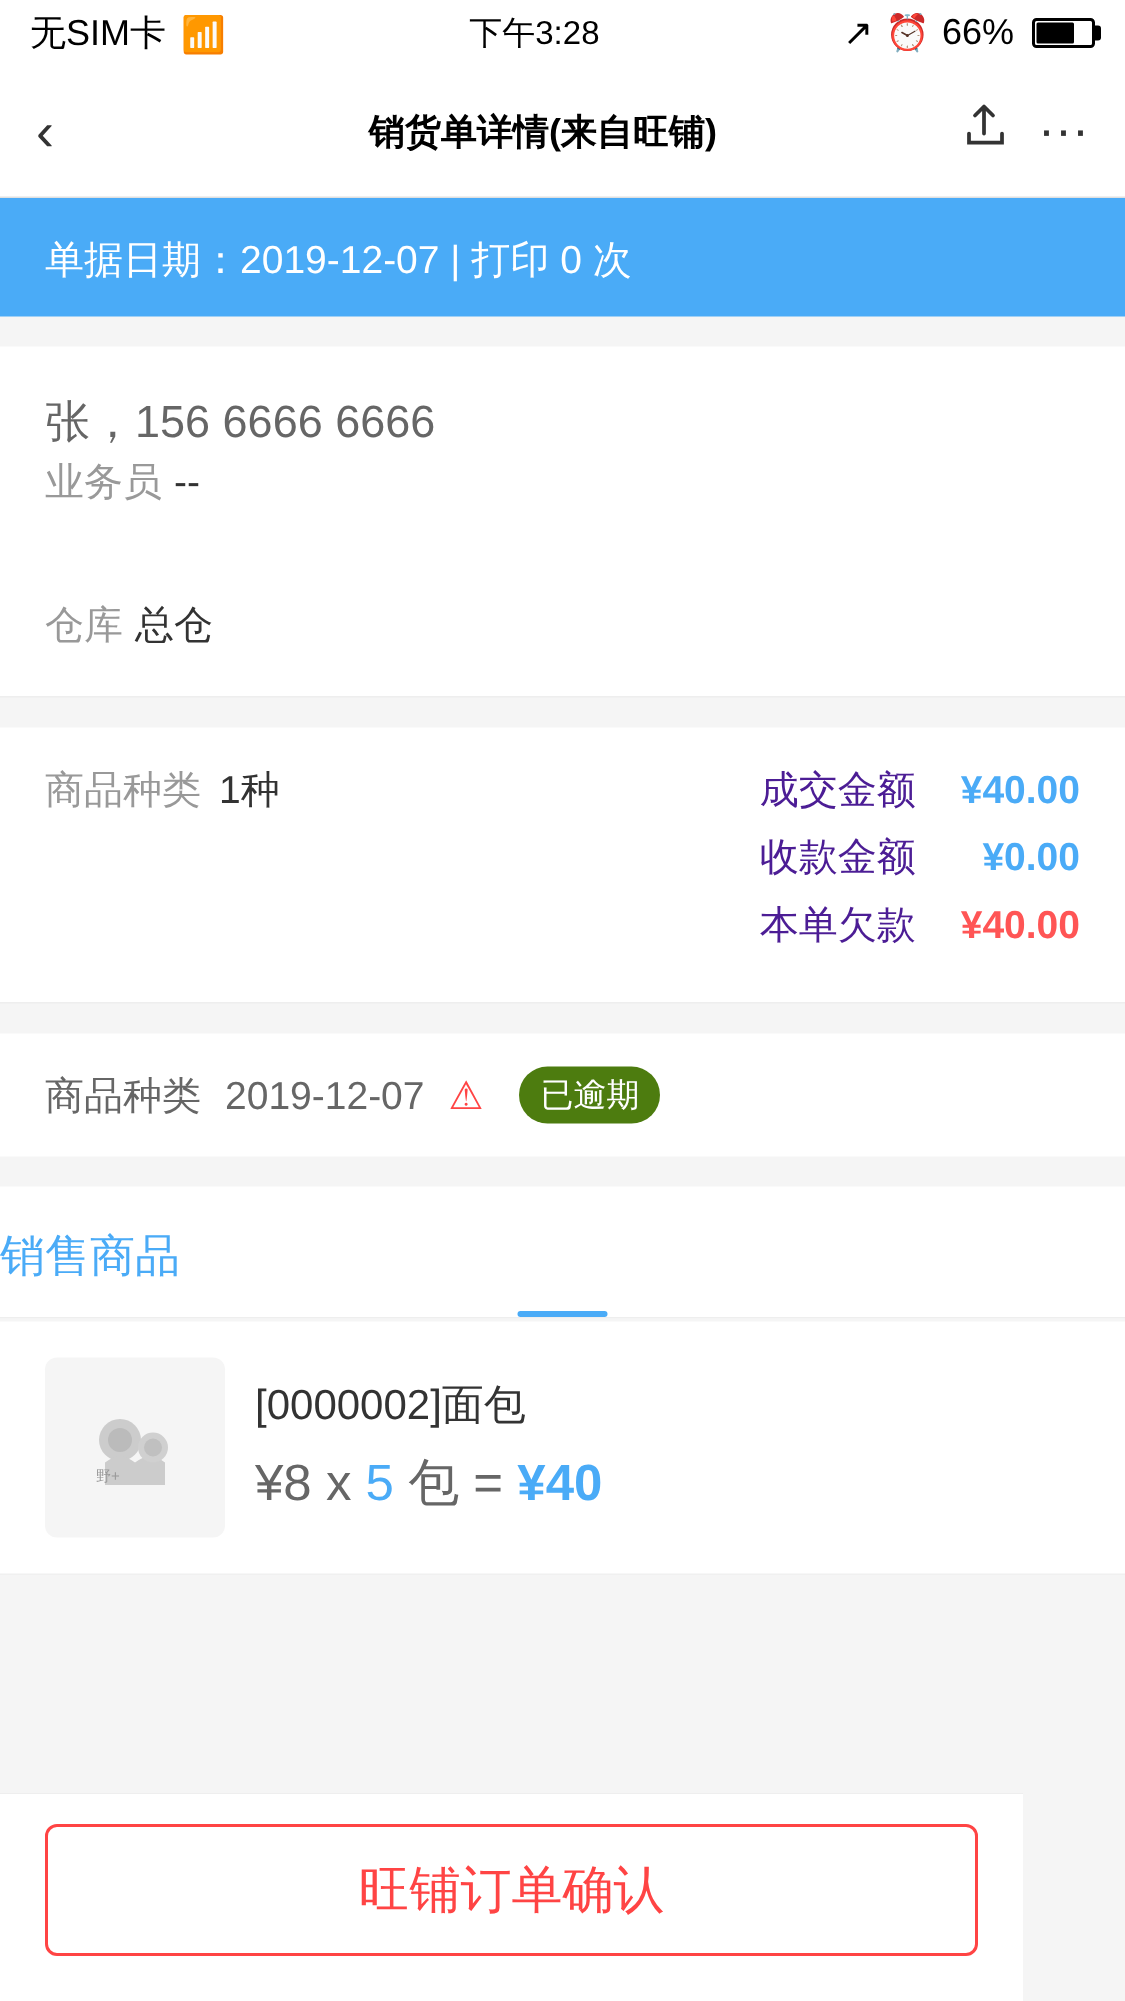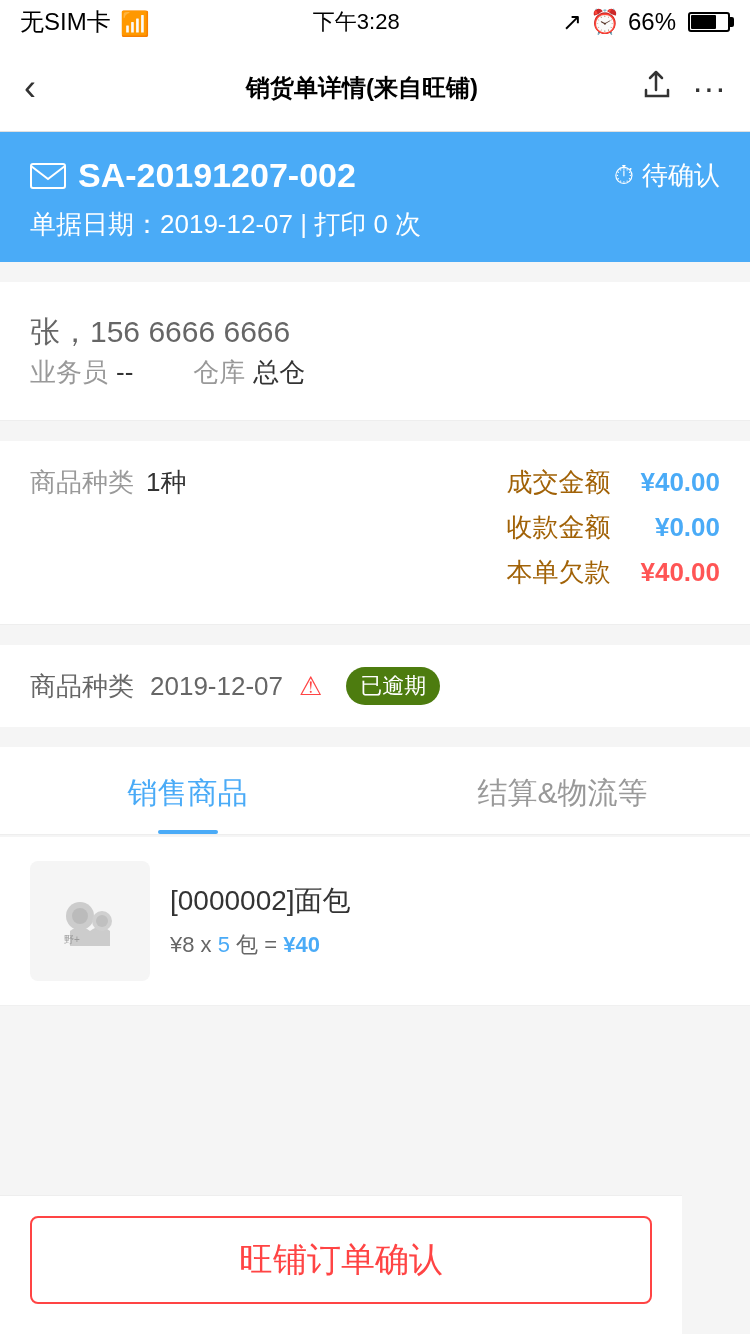--- a/index.html
+++ b/index.html
@@ -151,41 +151,42 @@
     .customer-info {
       font-size: 30px;
       color: #666;
       margin-bottom: 2px;
     }
     .customer-meta {
       display: flex;
       gap: 60px;
       font-size: 26px;
       color: #666;
+      flex-direction: column;
     }
     .meta-item { display: flex; align-items: center; gap: 8px; }
     .meta-label { color: #999; }
     .meta-value { color: #333; }
 
     
     .summary-card {
       background: #fff;
       padding: 24px 30px;
       margin-top: 20px;
       display: flex;
       justify-content: space-between;
       align-items: flex-start;
     }
     .summary-left { font-size: 26px; color: #666; }
     .summary-left-row { margin-bottom: 6px; display: flex; align-items: center; gap: 12px; }
     .summary-left-label { color: #999; }
     .summary-left-value { color: #333; font-weight: 500; text-align: center; }
     .summary-right { font-size: 26px; text-align: right; }
     .summary-right-row { display: flex; justify-content: space-between; gap: 30px; margin-bottom: 10px; align-items: center; }
-    .summary-right-label { color: #a16207; }
+    .summary-right-label { color: #4c1d95; }
     .amount-blue { color: #4AABF7; font-weight: 600; }
     .amount-red { color: #f55; font-weight: 600; }
 
     
     .due-card {
       background: #fff;
       padding: 22px 30px;
       margin-top: 20px;
       display: flex;
       align-items: center;
@@ -204,21 +205,20 @@
 
     
     .tabs {
       background: #fff;
       display: flex;
       margin-top: 20px;
       border-bottom: 1px solid #eee;
     }
     .tab {
       flex: 1;
-      text-align: center;
       padding: 26px 0 20px;
       font-size: 30px;
       color: #999;
       position: relative;
       cursor: pointer;
     }
     .tab.active {
       color: #4AABF7;
     }
     .tab.active::after {
@@ -249,21 +249,21 @@
       border-radius: 8px;
       display: flex;
       align-items: center;
       justify-content: center;
       flex-shrink: 0;
       font-size: 40px;
       color: #bbb;
     }
     .product-info { flex: 1; }
     .product-name { font-size: 28px; color: #333; margin-bottom: 10px; font-weight: 500; }
-    .product-price { font-size: 22px; color: #666; }
+    .product-price { font-size: 34px; color: #666; }
     .product-price-blue { color: #4AABF7; font-weight: 600; }
     .product-price-qty { color: #4AABF7; }
 
     
     .content-area {
       min-height: 300px;
       background: #f5f5f5;
     }
 
     
@@ -319,35 +319,20 @@
       <svg width="32" height="32" viewBox="0 0 32 32" fill="none">
         <path d="M6 22 L6 28 L28 28 L28 22" stroke="#333" stroke-width="2.5" stroke-linecap="round"></path>
         <path d="M16 4 L16 22 M10 10 L16 4 L22 10" stroke="#333" stroke-width="2.5" stroke-linecap="round" stroke-linejoin="round"></path>
       </svg>
     </span>
     <span class="nav-more-icon">···</span>
   </div>
 </div>
 
 <div class="order-header">
-  <div class="order-header-top">
-    <div class="order-id">
-      <span class="order-icon">
-        <svg width="36" height="30" viewBox="0 0 36 30" fill="white">
-          <rect x="1" y="3" width="34" height="24" rx="2" stroke="white" stroke-width="2" fill="none"></rect>
-          <path d="M1 5 L18 18 L35 5" stroke="white" stroke-width="2" fill="none"></path>
-        </svg>
-      </span>
-      <span>SA-20191207-002</span>
-    </div>
-    <div class="order-status">
-      <span>⏱</span>
-      <span>待确认</span>
-    </div>
-  </div>
   <div class="order-date">单据日期：2019-12-07 | 打印 0 次</div>
 </div>
 
 <div class="customer-card">
   <div class="customer-info">张，156 6666 6666</div>
   <div class="customer-meta">
     <div class="meta-item">
       <span class="meta-label">业务员</span>
       <span class="meta-value">--</span>
     </div>
@@ -386,23 +371,20 @@
 <div class="due-card">
   <span>商品种类</span>
   <span>2019-12-07</span>
   <span style="color:#ff4444;font-size:26px;">⚠</span>
   <span class="overdue-badge">已逾期</span>
 </div>
 
 <div class="tabs">
   <div class="tab active">
     <span>销售商品</span>
-  </div>
-  <div class="tab">
-    <span>结算&amp;物流等</span>
   </div>
 </div>
 
 <div class="product-list">
   <div class="product-item">
     <div class="product-thumb">
       <svg width="80" height="60" viewBox="0 0 80 60" fill="none">
         <circle cx="30" cy="25" r="14" fill="#ccc"></circle>
         <circle cx="30" cy="25" r="8" fill="#bbb"></circle>
         <path d="M20 40 Q30 32 40 40 Q50 32 60 40 L60 55 L20 55 Z" fill="#ccc"></path>

